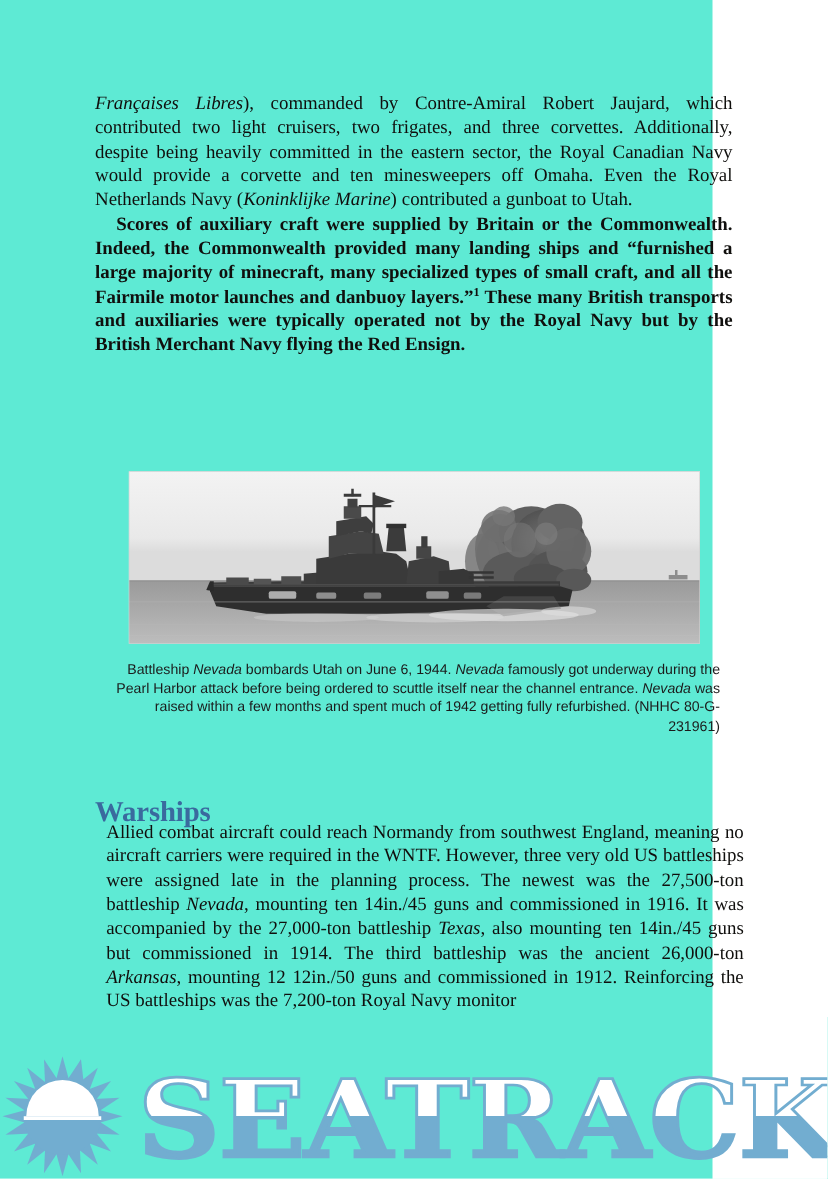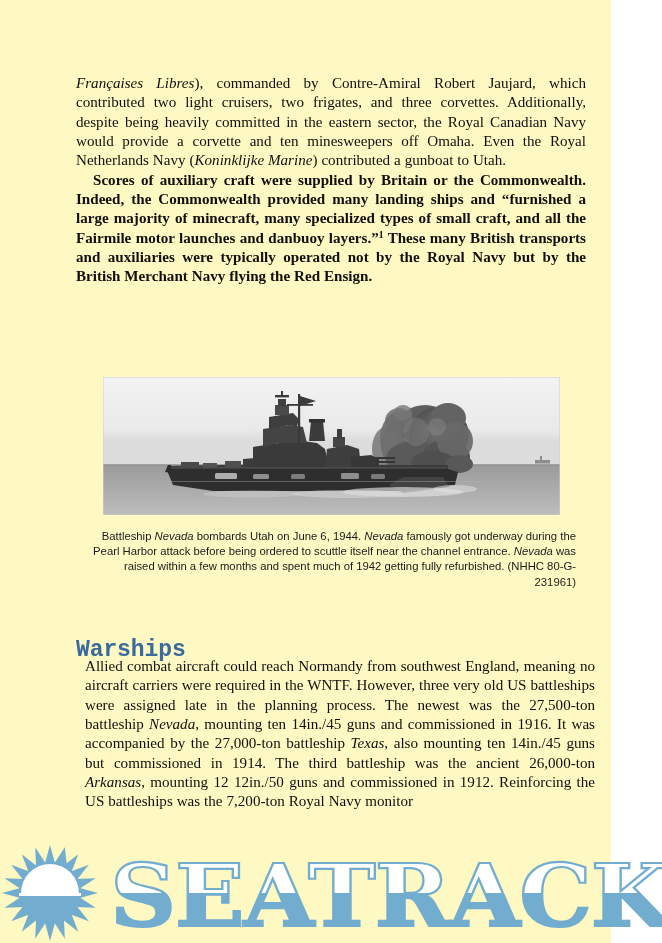--- a/index.html
+++ b/index.html
@@ -14,22 +14,21 @@
     overflow: hidden;
     font-family: "Liberation Serif", "DejaVu Serif", serif;
     -webkit-font-smoothing: antialiased;
   }
 
   .page {
     position: absolute;
     inset: 0;
     width: 570px;
     height: 943px;
-    background: #fef9c3;
-    padding-left: 41px;
+    background: #5eead4;
   }
 
   
   .textcol {
     position: absolute;
     left: 76px;
     top: 74px;
     width: 510px;
   }
   p.body {
@@ -79,21 +78,21 @@
     text-align: right;
     color: #1b1b1b;
   }
   .caption i { font-style: italic; }
 
   
   .heading {
     position: absolute;
     left: 76px;
     top: 618px;
-    font-family: Liberation Mono, monospace;
+    font-family: Liberation Serif, serif;
     font-size: 23px;
     font-weight: 700;
     letter-spacing: -0.1px;
     color: #3a6a9e;
   }
 
   
   .textcol2 {
     position: absolute;
     left: 85px;

